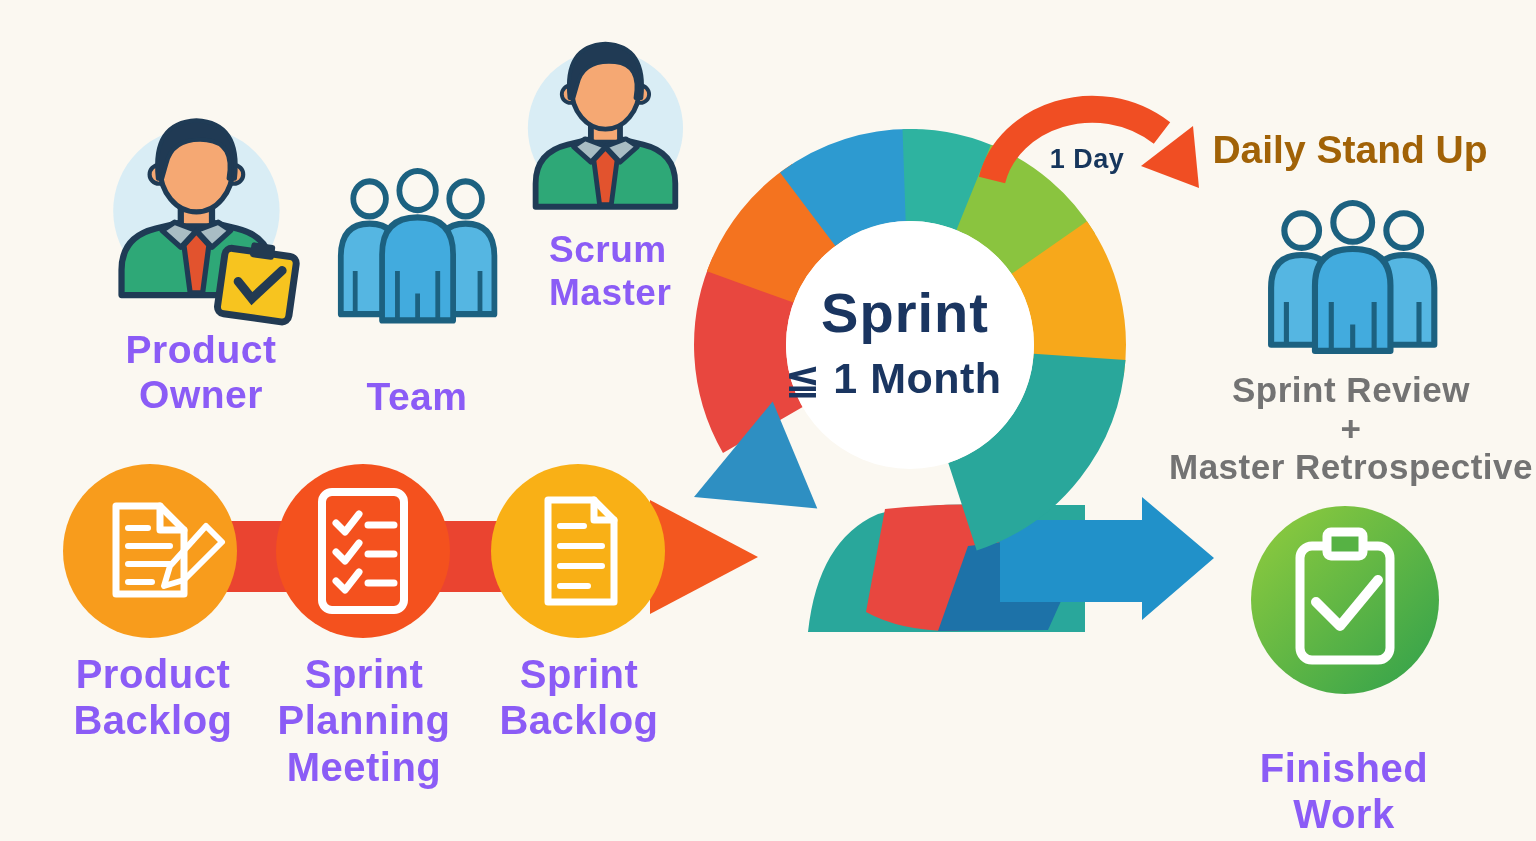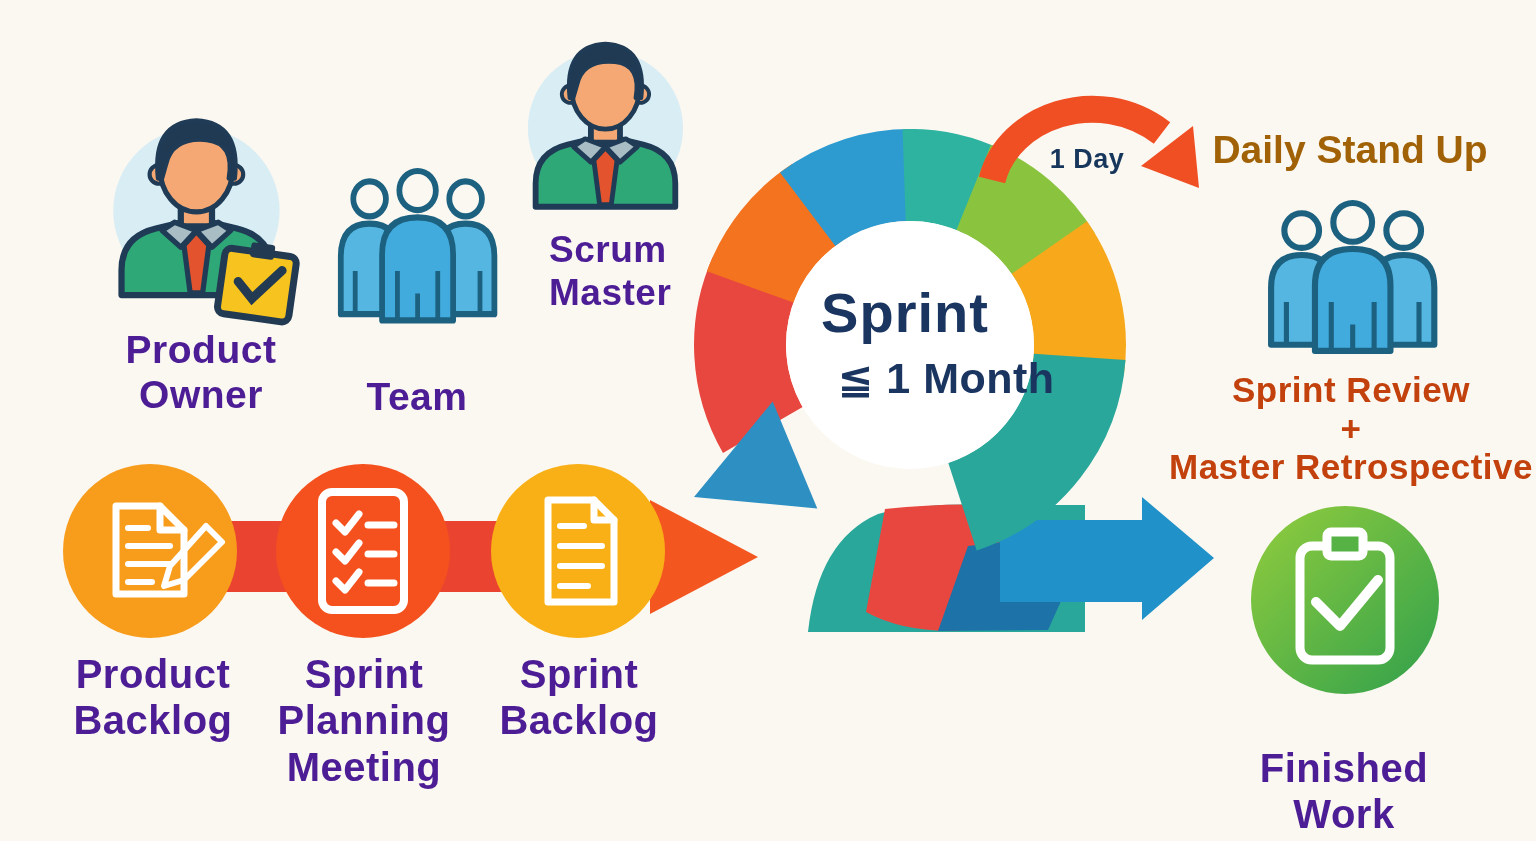--- a/index.html
+++ b/index.html
@@ -6,33 +6,33 @@
   .canvas{
     position:relative;
     width:1536px;height:841px;
     background:#FBF8F1;
     overflow:hidden;
     font-family:"Liberation Sans","DejaVu Sans",sans-serif;
   }
   .canvas svg.art{position:absolute;left:0;top:0;z-index:1;}
   .lbl{
     position:absolute;z-index:2;
-    font-weight:bold;color:#4c1d95;
+    font-weight:bold;color:#8b5cf6;
     text-align:center;white-space:pre-line;
     transform:translateX(-50%);
     line-height:1.16;letter-spacing:0.5px;
   }
   #lbl-product-owner{left:201px;top:327px;font-size:39px;}
   #lbl-team{left:417px;top:335px;font-size:39px;margin-top:39px;}
   #lbl-scrum-master{left:549px;top:229px;font-size:37px;text-align:left;transform:none;}
   #lbl-sprint{left:905px;top:281px;font-size:56px;color:#1A3560;letter-spacing:1px;}
-  #lbl-sprint-sub{left:946px;top:354px;font-size:43px;color:#1A3560;}
+  #lbl-sprint-sub{left:893px;top:354px;font-size:43px;color:#1A3560;}
   #lbl-one-day{left:1087px;top:144px;font-size:27px;color:#16365C;white-space:nowrap;}
   #lbl-daily-standup{left:1350px;top:127px;font-size:39px;color:#a16207;white-space:nowrap;letter-spacing:0;}
-  #review-block{left:1351px;top:371px;font-size:35px;color:#c2410c;line-height:1.1;white-space:nowrap;}
+  #review-block{left:1351px;top:371px;font-size:35px;color:#737373;line-height:1.1;white-space:nowrap;}
   #lbl-product-backlog{left:153px;top:651px;font-size:40px;}
   #lbl-sprint-planning{left:364px;top:651px;font-size:40px;}
   #lbl-sprint-backlog{left:579px;top:651px;font-size:40px;}
   #lbl-finished-work{left:1344px;top:697px;font-size:40px;margin-top:48px;}
 </style>
 </head>
 <body>
 
 <div class="canvas">
 

